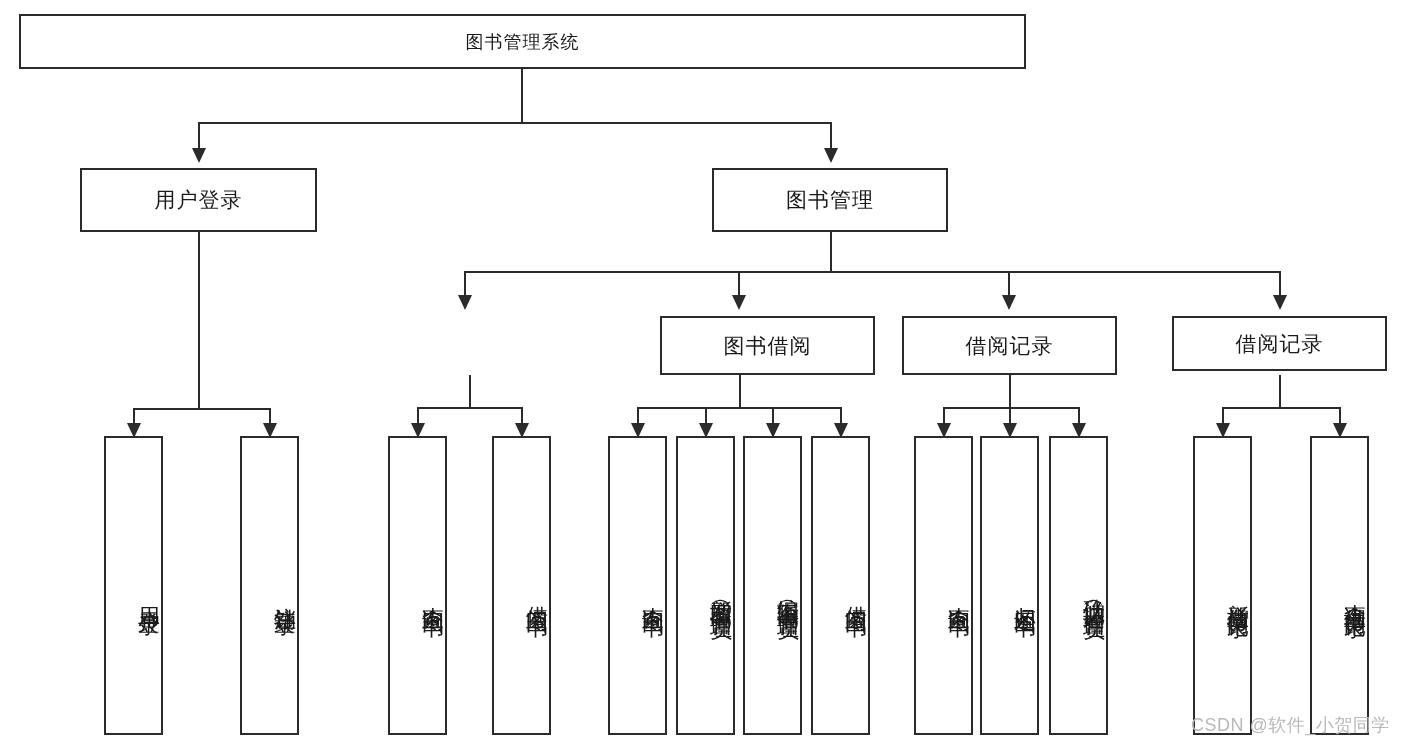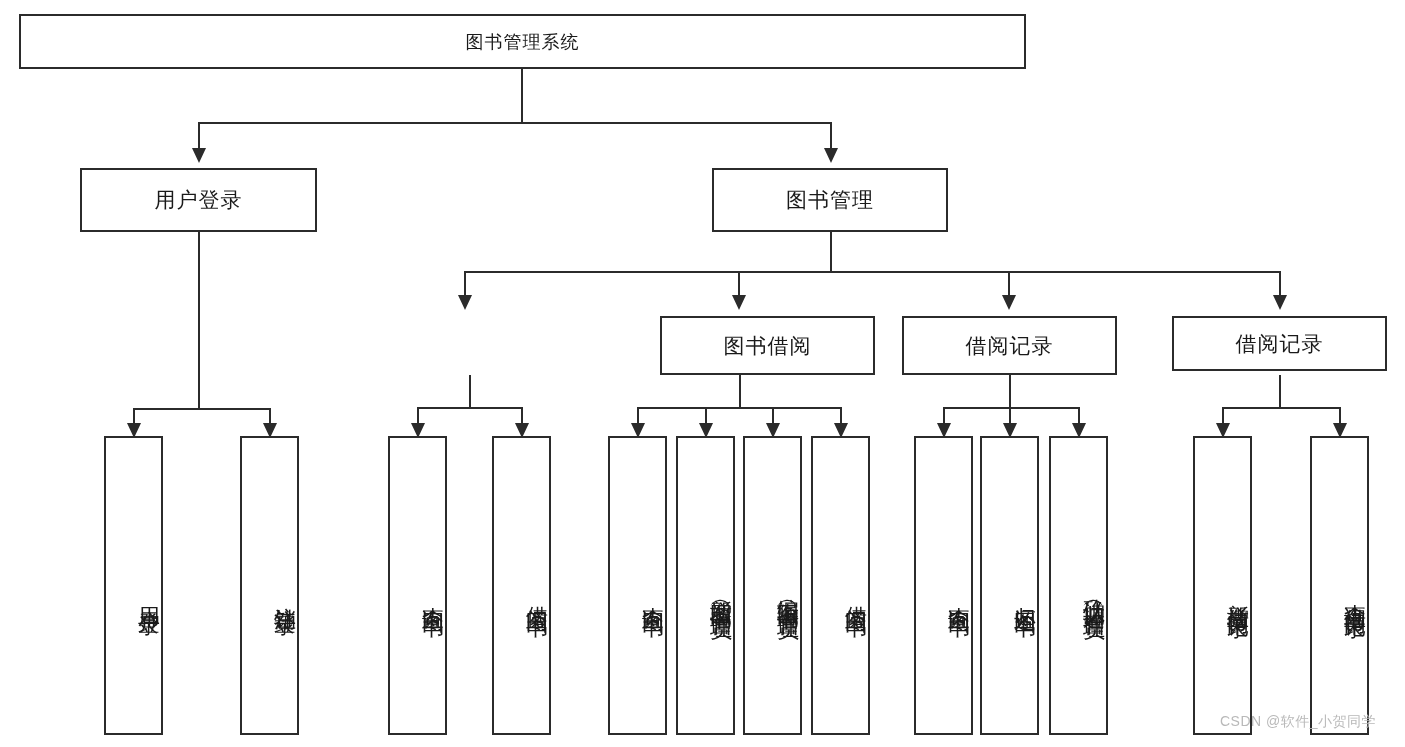--- a/index.html
+++ b/index.html
@@ -69,25 +69,24 @@
     position: absolute;
     width: 0;
     height: 0;
     border-left: 7px solid transparent;
     border-right: 7px solid transparent;
     border-top: 15px solid #2b2b2b;
   }
   
   .watermark {
     position: absolute;
-    font-size: 14px;
+    font-size: 18px;
     color: #b9b9b9;
     white-space: nowrap;
     letter-spacing: 0.5px;
-    margin-left: 29px;
   }
 </style>
 </head>
 <body>
 
 <div id="canvas">
 
   <div class="node horiz root" style="left:19px; top:14px; width:1007px; height:55px;">
     <span class="label">图书管理系统</span>
   </div>

